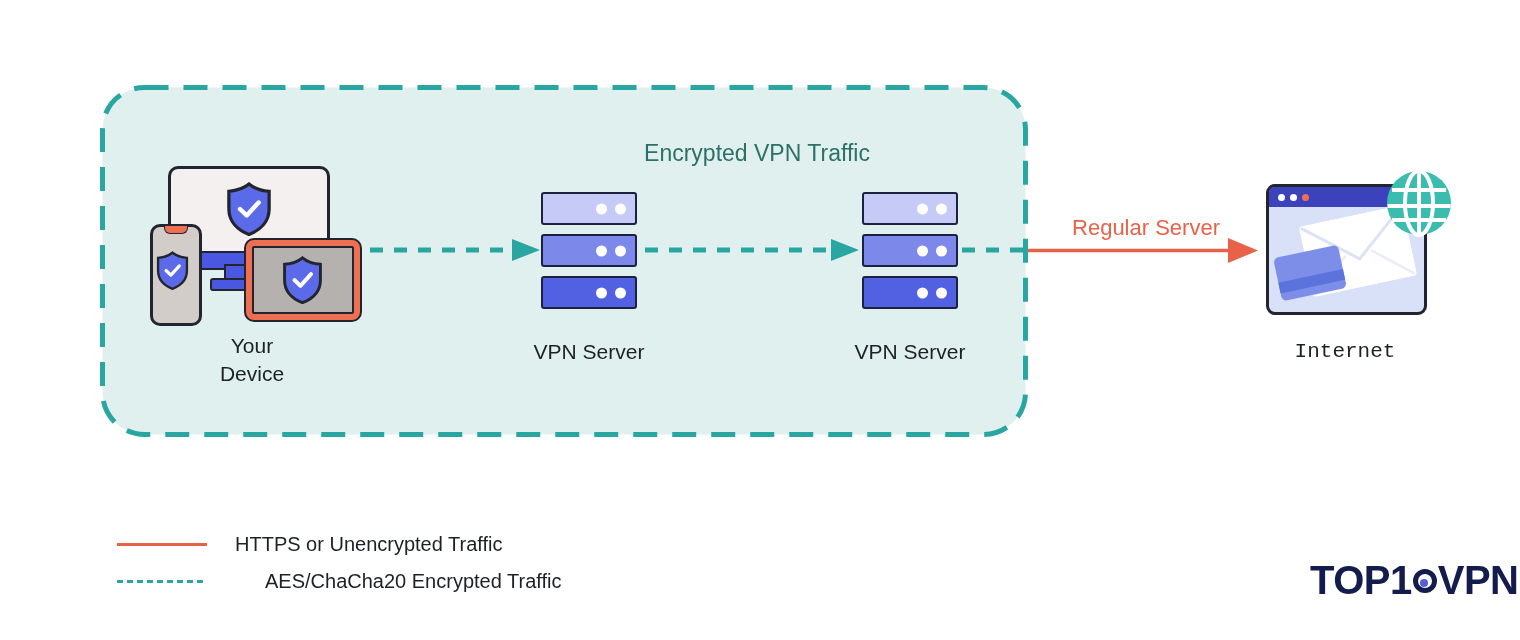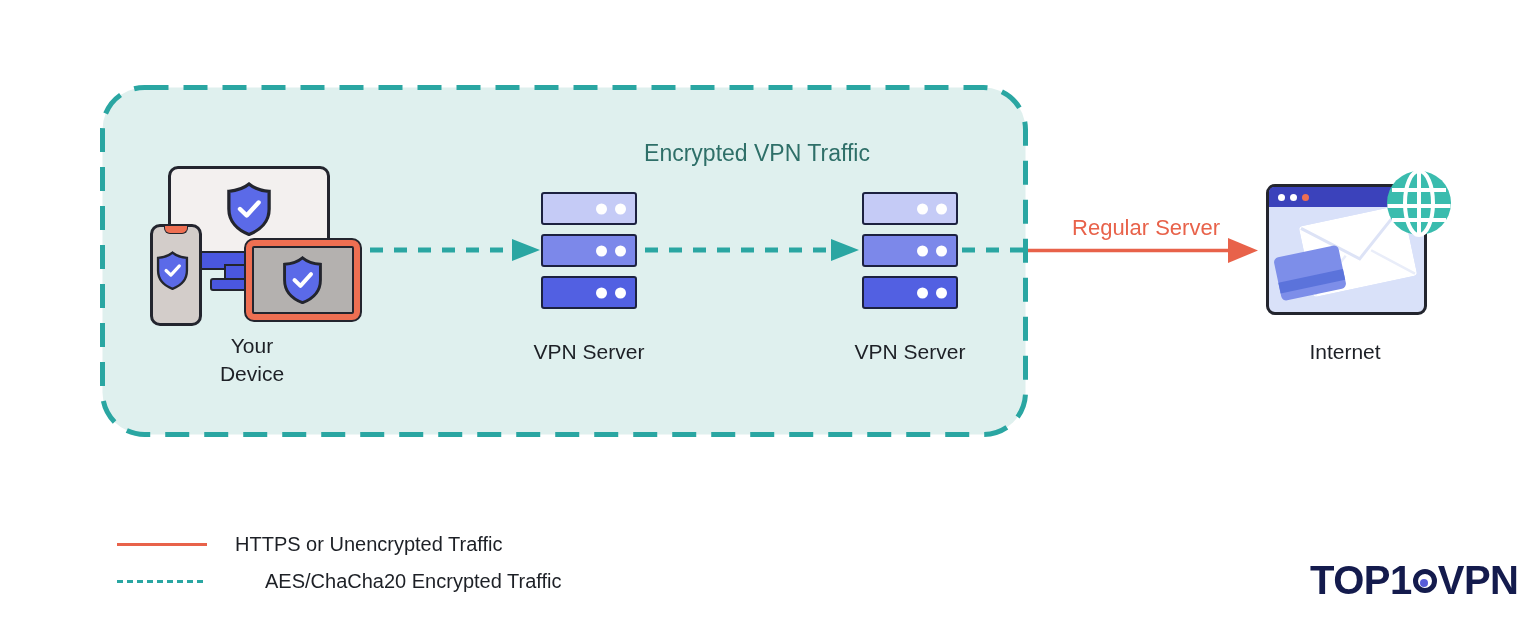--- a/index.html
+++ b/index.html
@@ -163,21 +163,21 @@
     </div>
   </div>
   <svg class="abs globe" width="70" height="70" viewBox="0 0 70 70">
     <circle cx="35" cy="35" r="32" fill="#3abcae"></circle>
     <line x1="35" y1="3" x2="35" y2="67" stroke="#fff" stroke-width="4"></line>
     <ellipse cx="35" cy="35" rx="14" ry="32" fill="none" stroke="#fff" stroke-width="4"></ellipse>
     <line x1="8" y1="22" x2="62" y2="22" stroke="#fff" stroke-width="4"></line>
     <line x1="3.5" y1="38" x2="66.5" y2="38" stroke="#fff" stroke-width="4"></line>
     <line x1="8" y1="52" x2="62" y2="52" stroke="#fff" stroke-width="4"></line>
   </svg>
-  <div class="abs node-label" style="left:1345px;top:338px;">Internet</div>
+  <div class="abs node-label" style="left:1345px;top:338px;font-family:Liberation Mono, monospace;">Internet</div>
 
   <div class="legend-row" style="top:533px;">
     <span class="swatch solid"></span>
     <span class="ltext">HTTPS or Unencrypted Traffic</span>
   </div>
   <div class="legend-row" style="top:570px;gap:30px;">
     <span class="swatch dashed"></span>
     <span class="ltext">AES/ChaCha20 Encrypted Traffic</span>
   </div>
 

